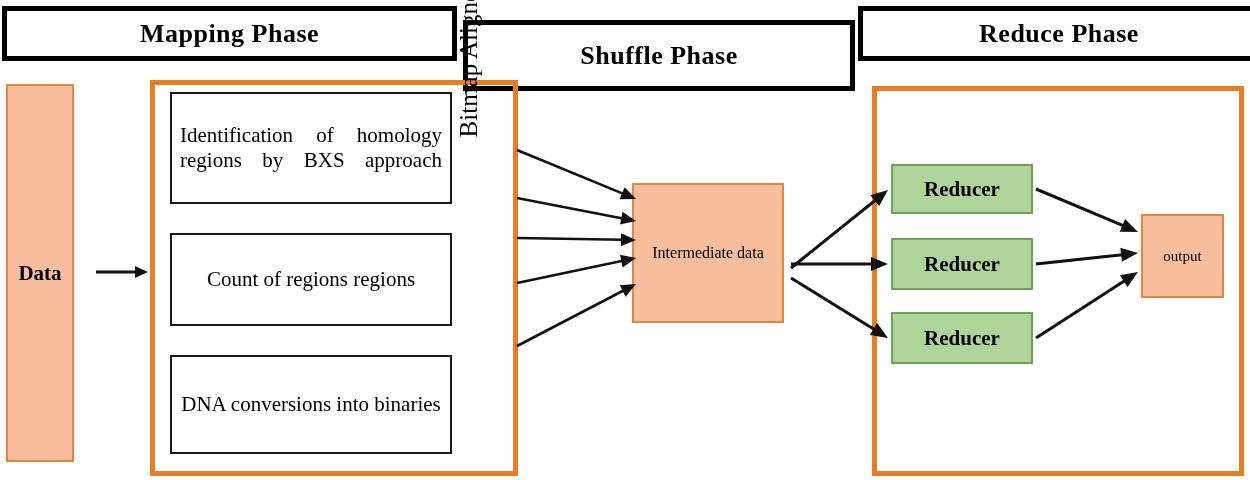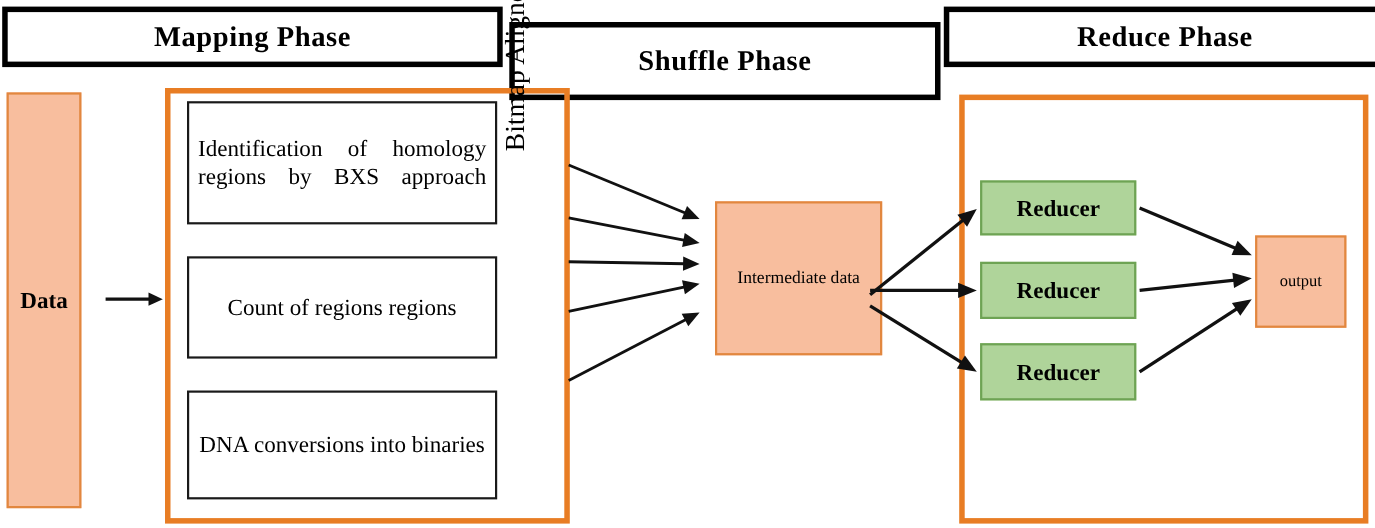--- a/index.html
+++ b/index.html
@@ -96,21 +96,21 @@
     align-items: center;
     justify-content: center;
     font-size: 25px;
     font-weight: normal;
     color: #000000;
     white-space: nowrap;
   }
 
   
   #box-intermediate {
-    left: 650px; top: 183px; width: 152px; height: 140px;
+    left: 632px; top: 183px; width: 152px; height: 140px;
     background: #F8BE9E;
     border: 2px solid #E2873F;
     font-size: 16px;
     line-height: 1.35;
   }
 
   
   .reducer-box {
     background: #AFD49A;
     border: 2px solid #6EA354;

